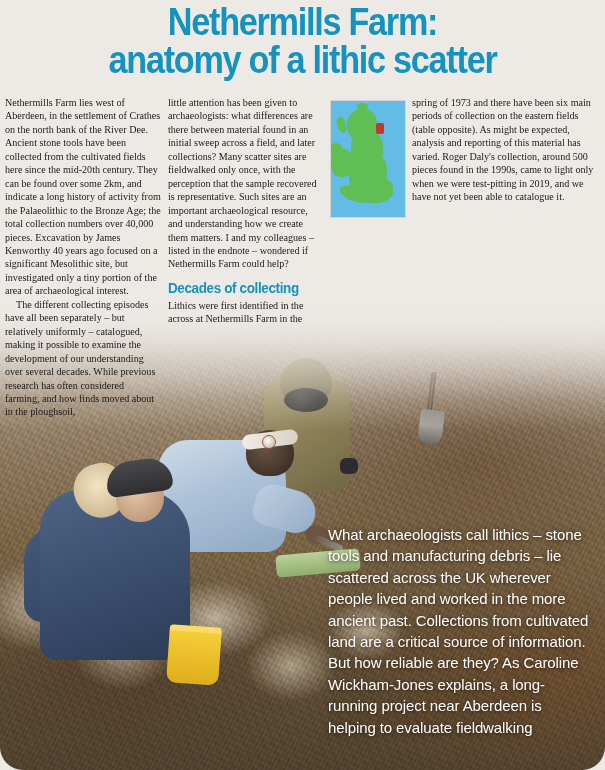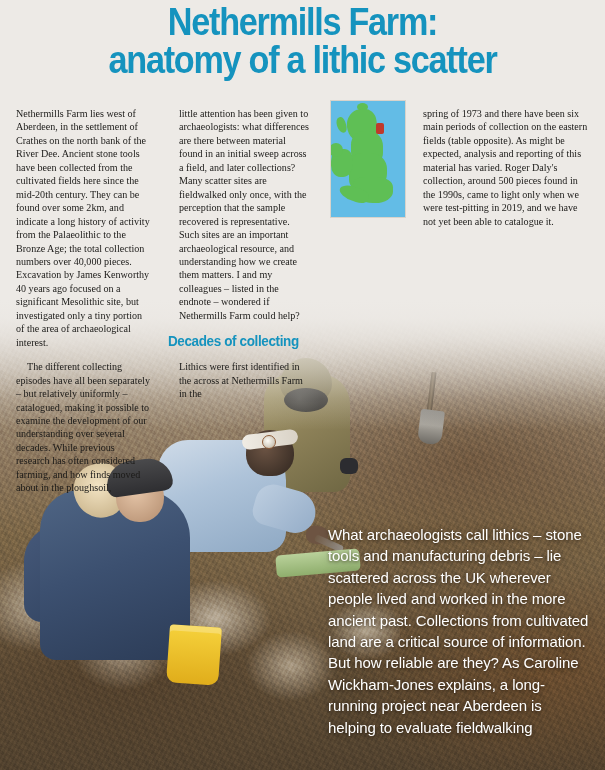--- a/index.html
+++ b/index.html
@@ -2,21 +2,21 @@
 <html><head>
 <meta charset="utf-8">
 <style>
   html,body{margin:0;padding:0;}
   body{
     width:605px;height:770px;
     background:#EDEAE6;
     font-family:"Liberation Serif",serif;
     overflow:hidden;position:relative;
   }
-  #page{position:relative;width:605px;height:770px;overflow:hidden;}
+  #page{position:relative;width:605px;height:770px;overflow:hidden;border-radius:23px;}
 
   
   .title-block{
     position:absolute;left:0;top:4px;width:605px;
     text-align:center;z-index:6;
   }
   .title-line{
     font-family:"Liberation Sans",sans-serif;
     font-weight:bold;
     color:#1593BE;
@@ -183,21 +183,21 @@
   }
 
   
   .cols{position:absolute;left:0;top:96px;width:605px;z-index:5;}
   .col{
     position:absolute;top:0;
     font-size:10.1px;line-height:13.45px;
     color:#1b1a18;text-align:left;
     font-family:"Liberation Serif",serif;
   }
-  .col p{margin:11px;}
+  .col p{margin:0;}
   .col p+p{text-indent:11px;}
   .col1{left:5px;width:156px;}
   .col2{left:168px;width:152px;}
   .col3{left:412px;width:188px;}
 
   .subhead{
     font-family:"Liberation Sans",sans-serif;
     font-weight:bold;color:#1593BE;
     font-size:14.5px;line-height:16px;
     letter-spacing:-.4px;transform:scaleX(.93);

